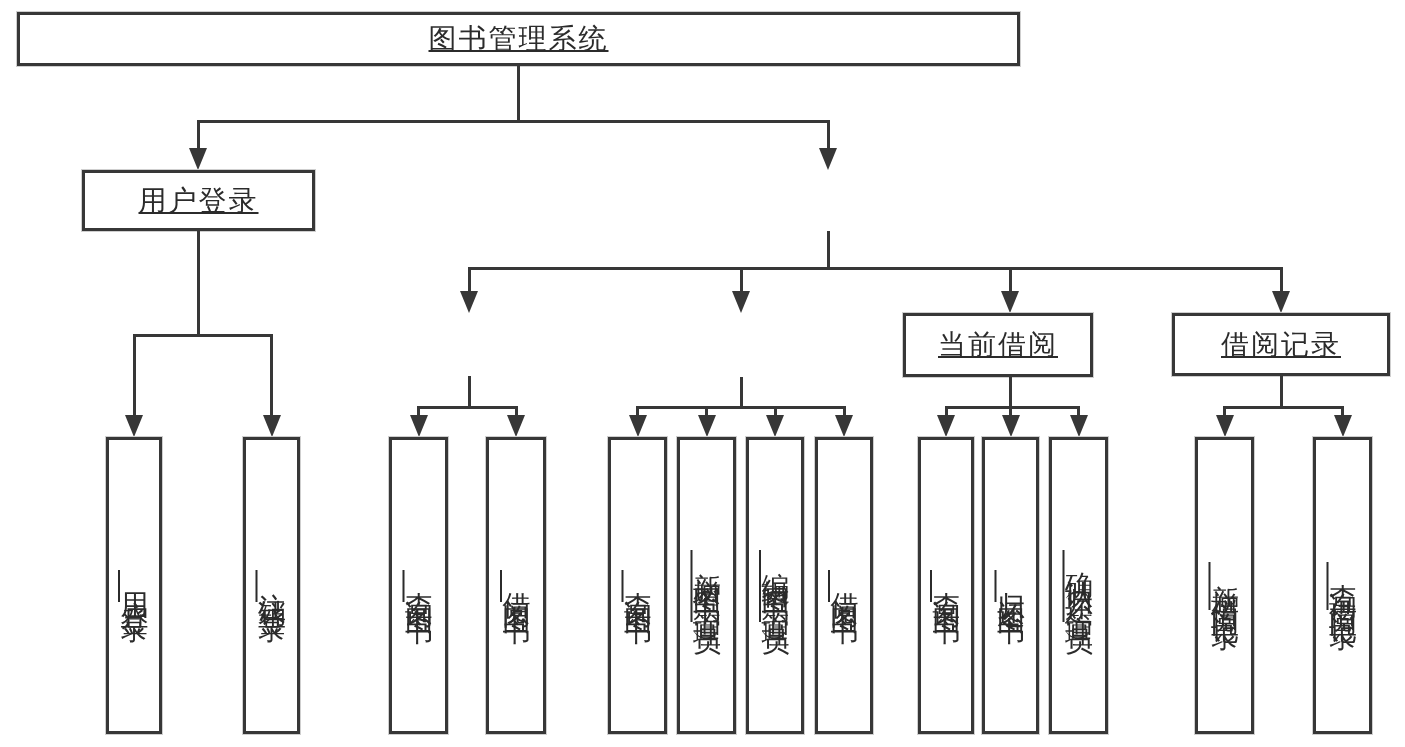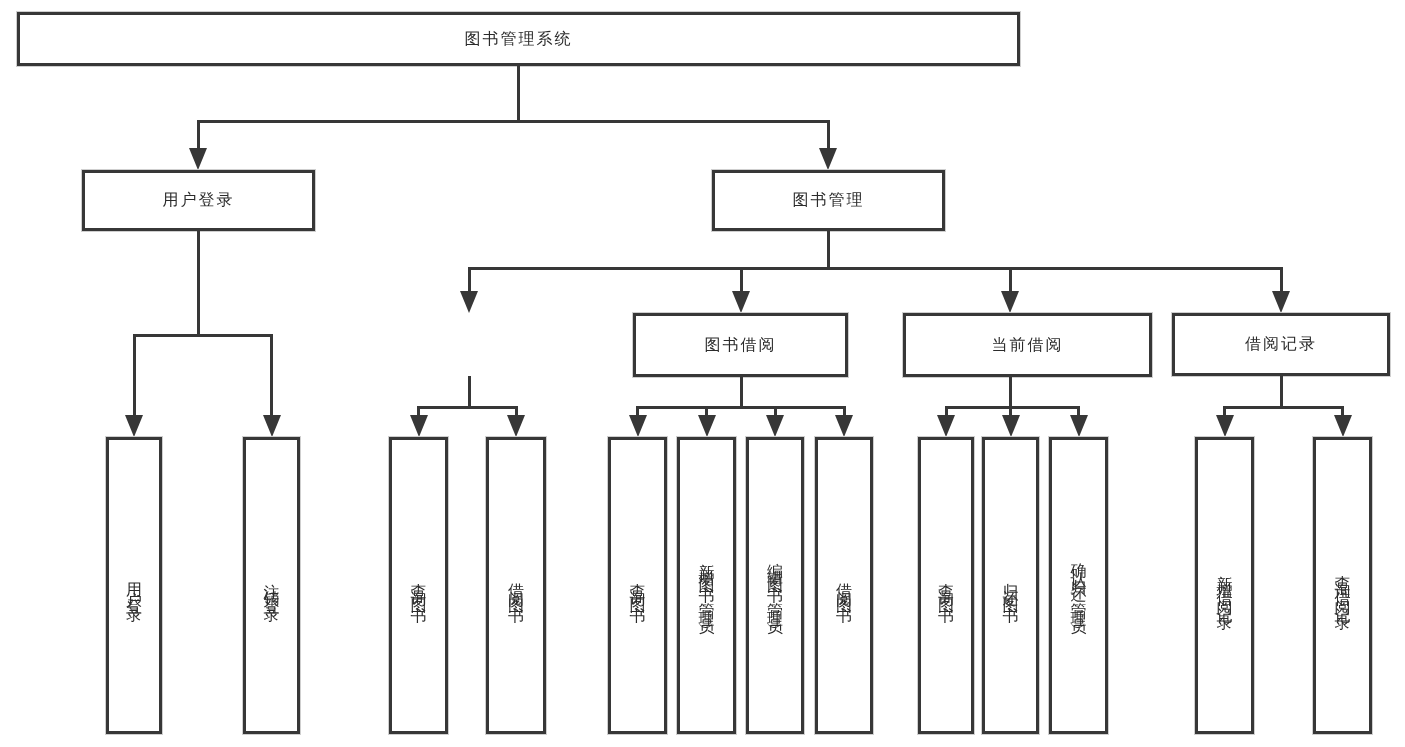--- a/index.html
+++ b/index.html
@@ -17,22 +17,23 @@
     font-family:"Liberation Sans","DejaVu Sans",sans-serif;
     color:var(--text);
     overflow:hidden;
   }
   .box{
     position:absolute;
     background:#fff;
     border:3px solid var(--line);
     box-shadow:0 0 0 1px #cfcfcf;
     display:flex;align-items:center;justify-content:center;
-    font-size:16px;
+    font-size:28px;
     color:var(--text);
+    text-decoration:underline;
   }
   .hlabel{letter-spacing:2px;white-space:nowrap;}
   .vbox span{
     writing-mode:vertical-rl;
     text-orientation:mixed;
     letter-spacing:8px;
     line-height:1;
     white-space:nowrap;
   }
   .line{position:absolute;background:var(--line);}
@@ -65,46 +66,40 @@
   <div class="line vline" style="left:517px;top:66px;height:54px"></div>
   <div class="line hline" style="left:197px;top:120px;width:633px"></div>
   <div class="line vline" style="left:197px;top:122px;height:28px"></div>
   <div class="arrow" style="left:189px;top:148px"></div>
   <div class="line vline" style="left:827px;top:122px;height:28px"></div>
   <div class="arrow" style="left:819px;top:148px"></div>
 
   <div class="box hlabel" style="left:82px;top:170px;width:233px;height:61px">
     <span>用户登录</span>
   </div>
-  <div class="box hlabel" style="left:712px;top:170px;width:233px;height:61px">
-    <span>图书管理</span>
-  </div>
 
   <div class="line vline" style="left:197px;top:231px;height:104px"></div>
   <div class="line hline" style="left:133px;top:334px;width:140px"></div>
   <div class="line vline" style="left:133px;top:336px;height:80px"></div>
   <div class="arrow" style="left:125px;top:415px"></div>
   <div class="line vline" style="left:270px;top:336px;height:80px"></div>
   <div class="arrow" style="left:263px;top:415px"></div>
 
   <div class="line vline" style="left:827px;top:231px;height:37px"></div>
   <div class="line hline" style="left:468px;top:267px;width:815px"></div>
   <div class="line vline" style="left:468px;top:269px;height:23px"></div>
   <div class="arrow" style="left:460px;top:291px"></div>
   <div class="line vline" style="left:740px;top:269px;height:23px"></div>
   <div class="arrow" style="left:732px;top:291px"></div>
   <div class="line vline" style="left:1009px;top:269px;height:23px"></div>
   <div class="arrow" style="left:1001px;top:291px"></div>
   <div class="line vline" style="left:1280px;top:269px;height:23px"></div>
   <div class="arrow" style="left:1272px;top:291px"></div>
 
-  <div class="box hlabel" style="left:633px;top:313px;width:215px;height:64px">
-    <span>图书借阅</span>
-  </div>
-  <div class="box hlabel" style="left:903px;top:313px;width:249px;height:64px">
+  <div class="box hlabel" style="left:903px;top:313px;width:190px;height:64px">
     <span>当前借阅</span>
   </div>
   <div class="box hlabel" style="left:1172px;top:313px;width:218px;height:63px">
     <span>借阅记录</span>
   </div>
 
   <div class="line vline" style="left:468px;top:376px;height:31px"></div>
   <div class="line hline" style="left:417px;top:406px;width:101px"></div>
   <div class="line vline" style="left:417px;top:408px;height:8px"></div>
   <div class="arrow" style="left:410px;top:415px"></div>

